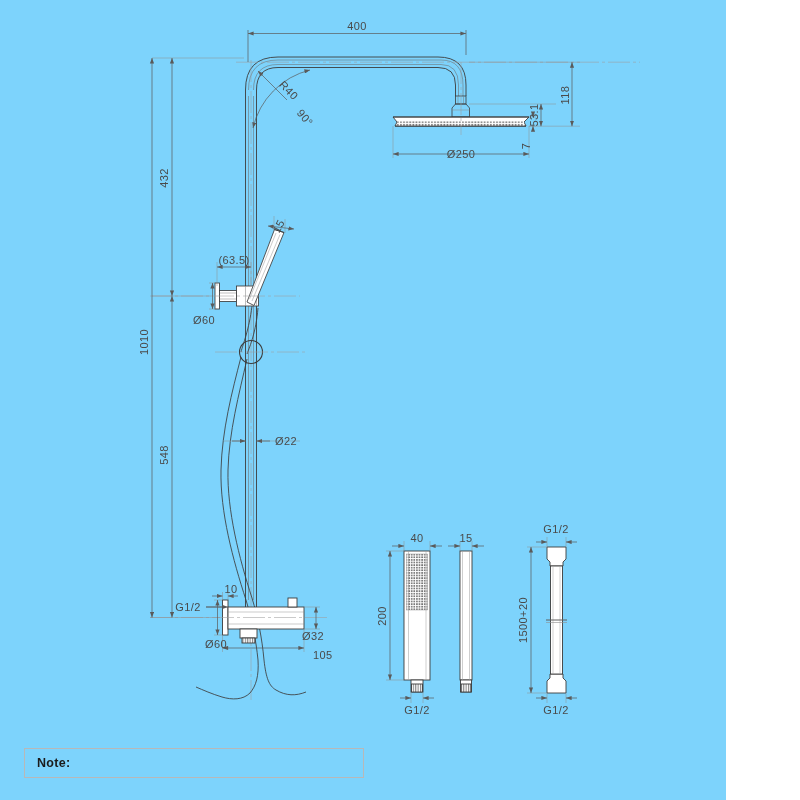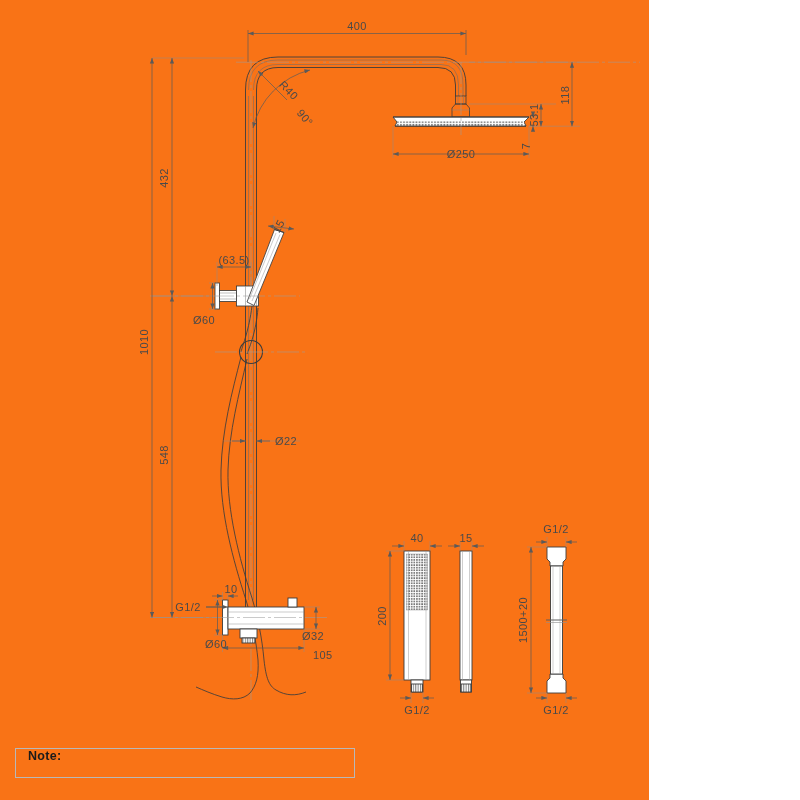--- a/index.html
+++ b/index.html
@@ -1,22 +1,22 @@
 <!DOCTYPE html>
 <html><head>
 <meta charset="utf-8">
 <style>
   html,body{margin:0;padding:0;background:#ffffff;}
   body{width:800px;height:800px;font-family:"Liberation Sans",sans-serif;overflow:hidden;}
-  #sheet{position:relative;width:649px;height:800px;background:#f97316;}
+  #sheet{position:relative;width:726px;height:800px;background:#7dd3fc;}
   svg{display:block;}
   .note-box{
-    position:absolute;left:15px;top:748px;width:340px;height:30px;
+    position:absolute;left:24px;top:748px;width:340px;height:30px;
     border:1px solid #b8b8b8;box-sizing:border-box;
-    display:flex;padding-left:12px;
+    display:flex;align-items:center;padding-left:12px;
     font-size:12.5px;color:#4a4a4a;letter-spacing:.6px;
   }
   .note-box b{color:#1b1b1b;font-weight:bold;margin-right:4px;letter-spacing:.3px;}
 </style>
 </head>
 <body>
 
 <div id="sheet">
 
 <svg width="800" height="800" viewBox="0 0 800 800">

